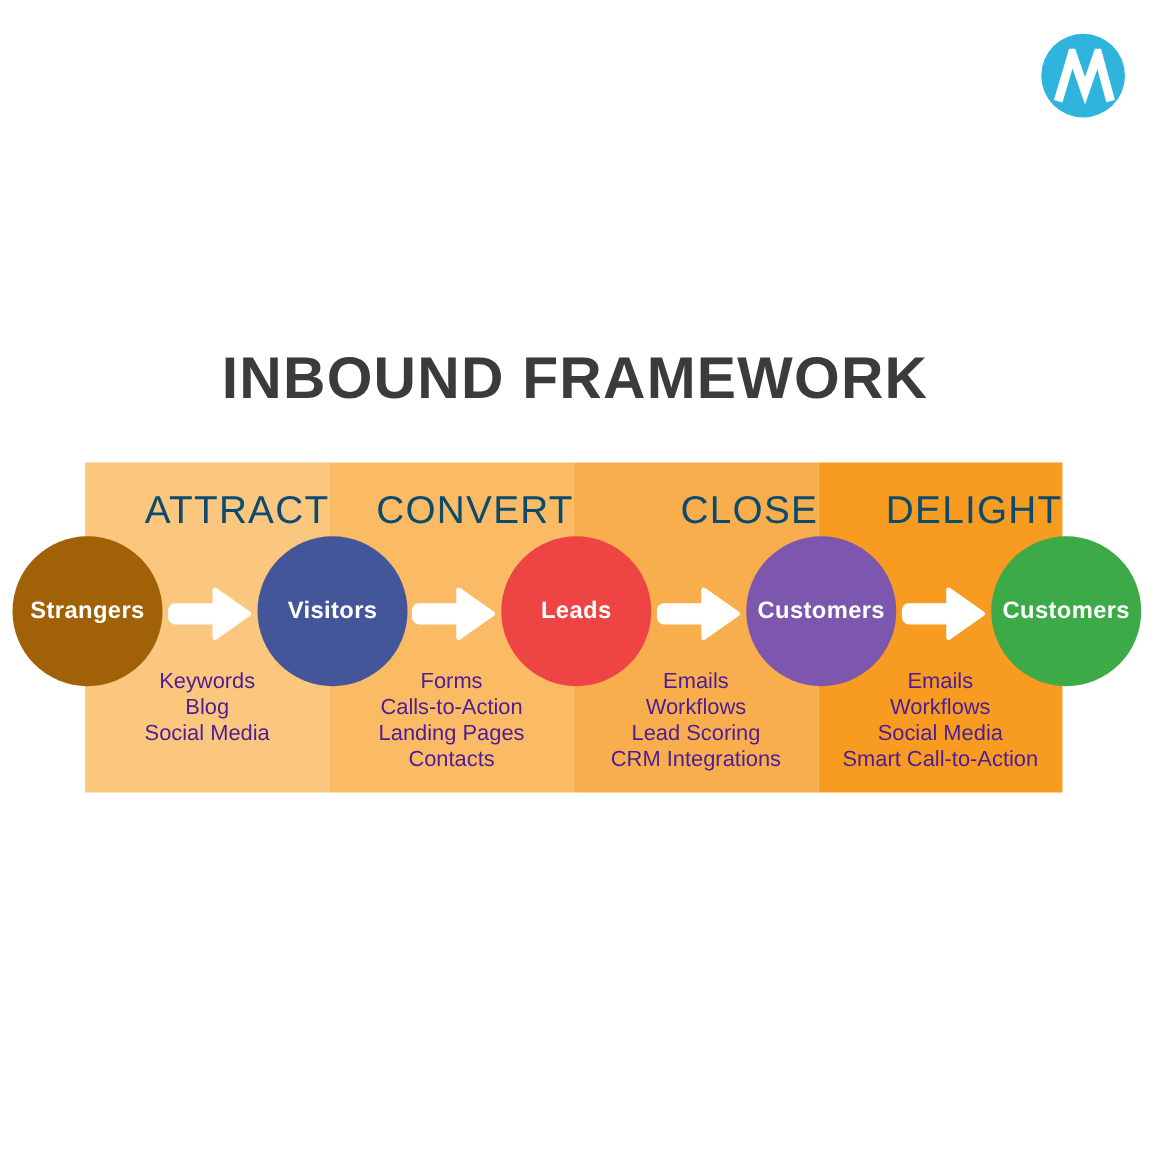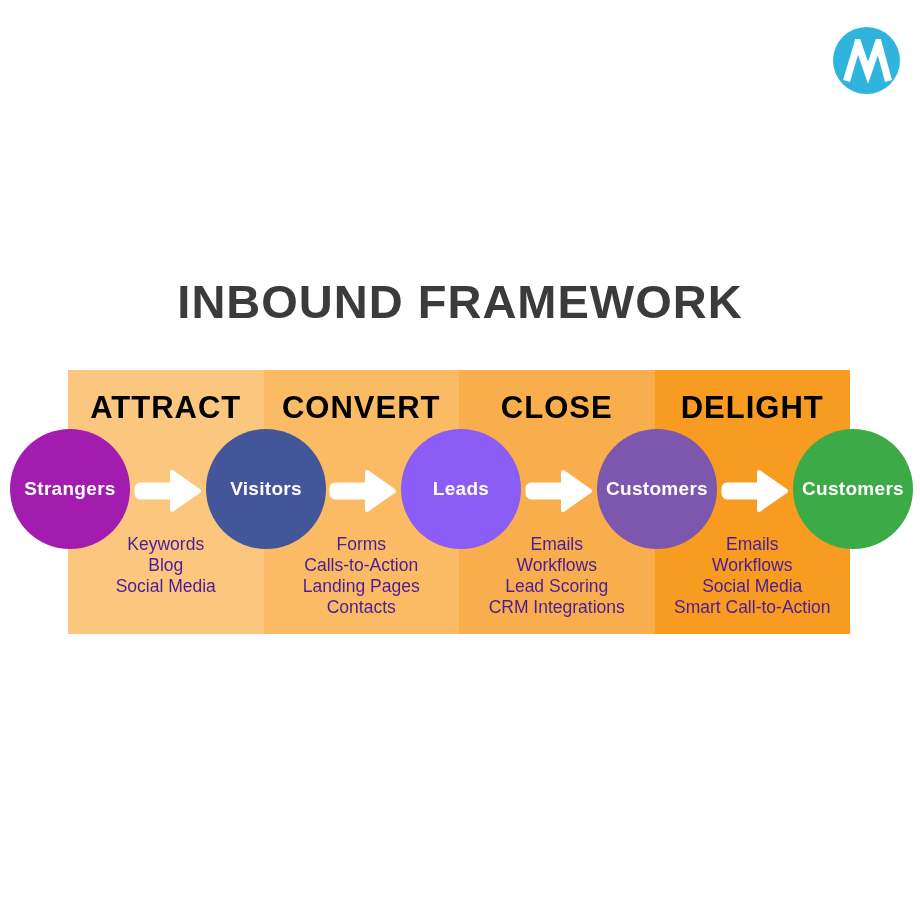--- a/index.html
+++ b/index.html
@@ -52,25 +52,25 @@
     width: 782px;
     height: 264px;
     display: flex;
   }
   .panel {
     position: relative;
     flex: 1 1 0;
   }
   .stage-title {
     margin: 20px 0 0 0;
-    text-align: center;
+    text-align: right;
     font-size: 31px;
-    font-weight: bold;
+    font-weight: normal;
     letter-spacing: 1px;
-    color: #000000;
+    color: #0c4a6e;
   }
   .tactics {
     position: absolute;
     top: 164px;
     left: 0;
     width: 100%;
     margin: 0;
     padding: 0;
     list-style: none;
     text-align: center;
@@ -165,27 +165,27 @@
       <ul class="tactics">
         <li>Emails</li>
         <li>Workflows</li>
         <li>Social Media</li>
         <li>Smart Call-to-Action</li>
       </ul>
     </section>
 
   </div>
 
-  <div class="node node-0" style="background-color: #a21caf;">
+  <div class="node node-0" style="background-color: #a16207;">
     <span>Strangers</span>
   </div>
   <div class="node node-1" style="background-color: rgb(68, 86, 154);">
     <span>Visitors</span>
   </div>
-  <div class="node node-2" style="background-color: #8b5cf6; justify-content: center;">
+  <div class="node node-2" style="background-color: #ef4444; justify-content: center;">
     <span>Leads</span>
   </div>
   <div class="node node-3" style="background-color: rgb(125, 87, 173);">
     <span>Customers</span>
   </div>
   <div class="node node-4" style="background-color: rgb(60, 171, 71);">
     <span>Customers</span>
   </div>
 
   <div class="arrow arrow-0">

